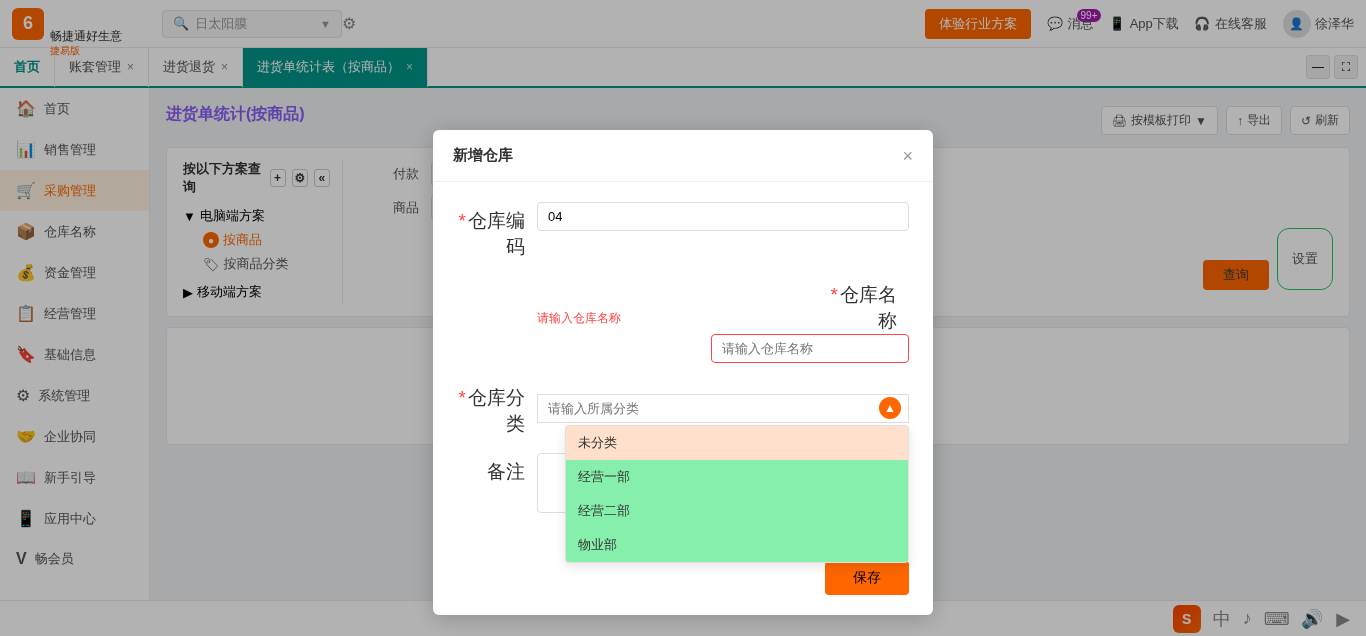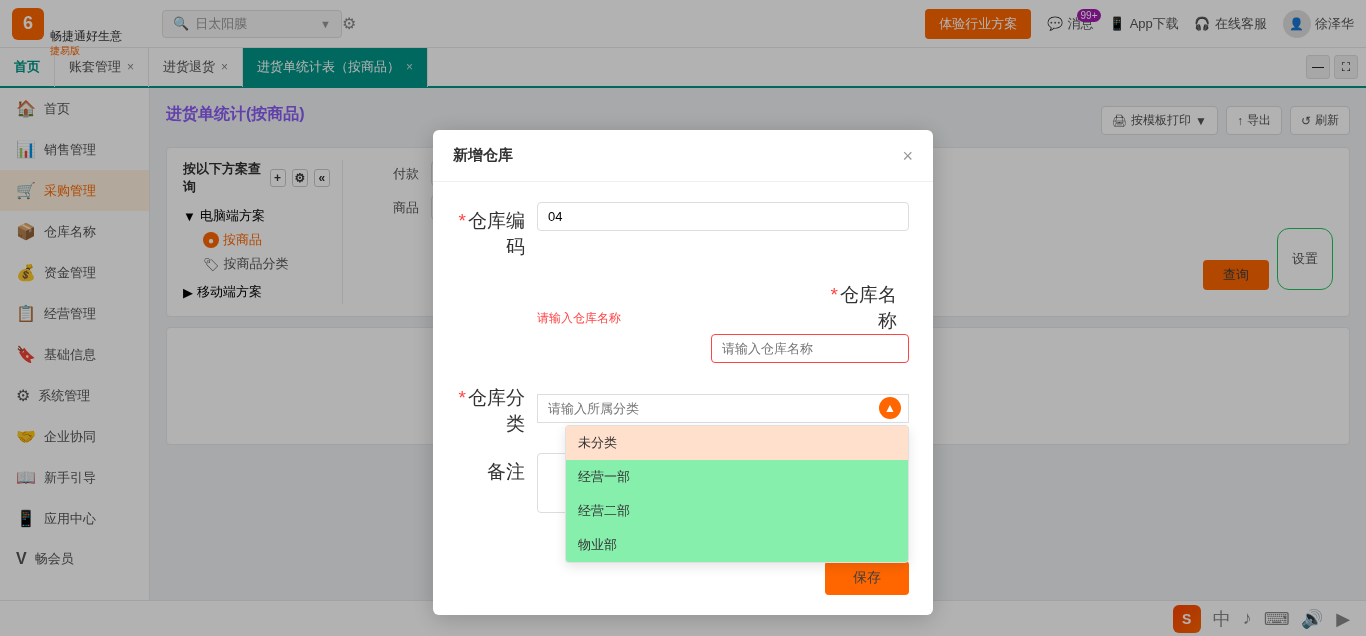--- a/index.html
+++ b/index.html
@@ -447,21 +447,21 @@
 
     
     .modal-footer {
       display: flex;
       justify-content: flex-end;
       padding: 12px 24px 20px;
       gap: 10px;
     }
     .btn-save {
       background: #ff6600;
-      color: #404040;
+      color: #000000;
       border: none;
       border-radius: 4px;
       padding: 8px 28px;
       font-size: 14px;
       cursor: pointer;
     }
 
     
     .bottom-bar {
       position: fixed;

